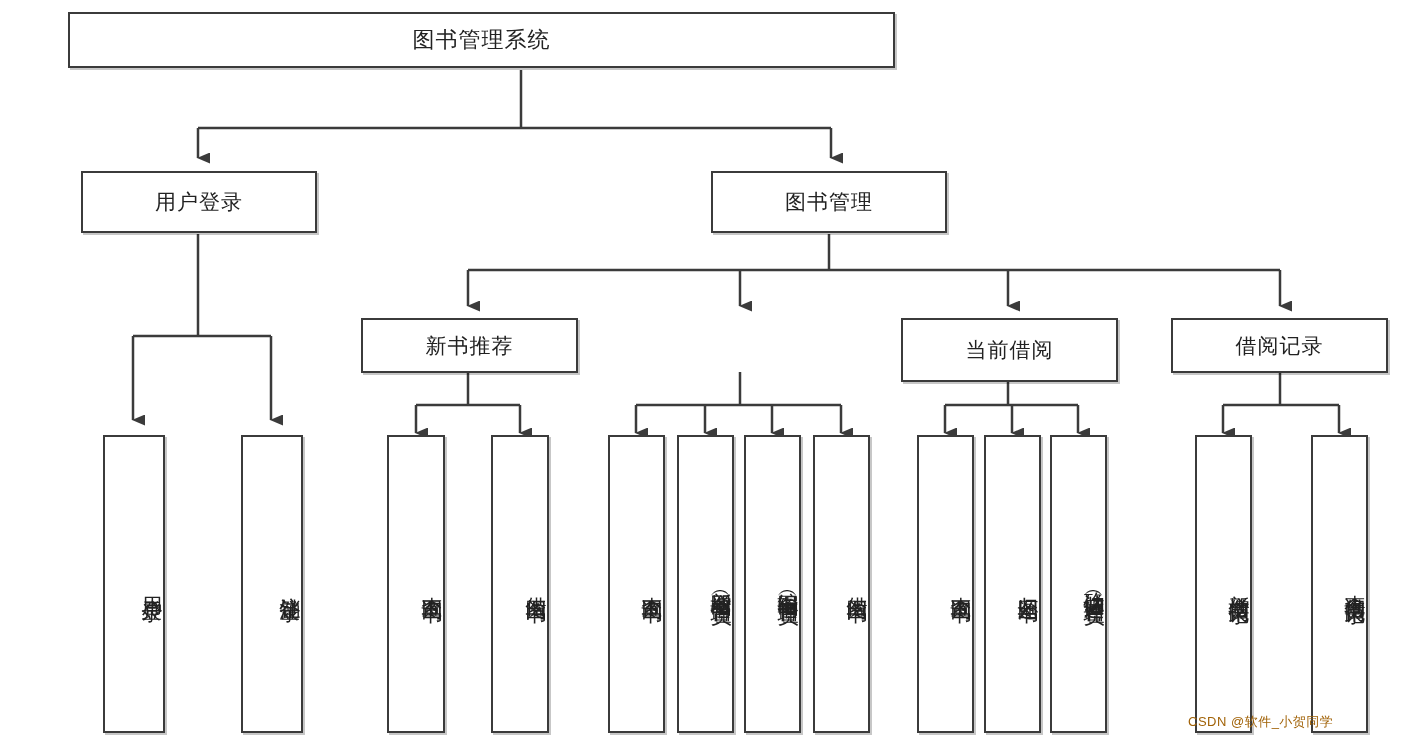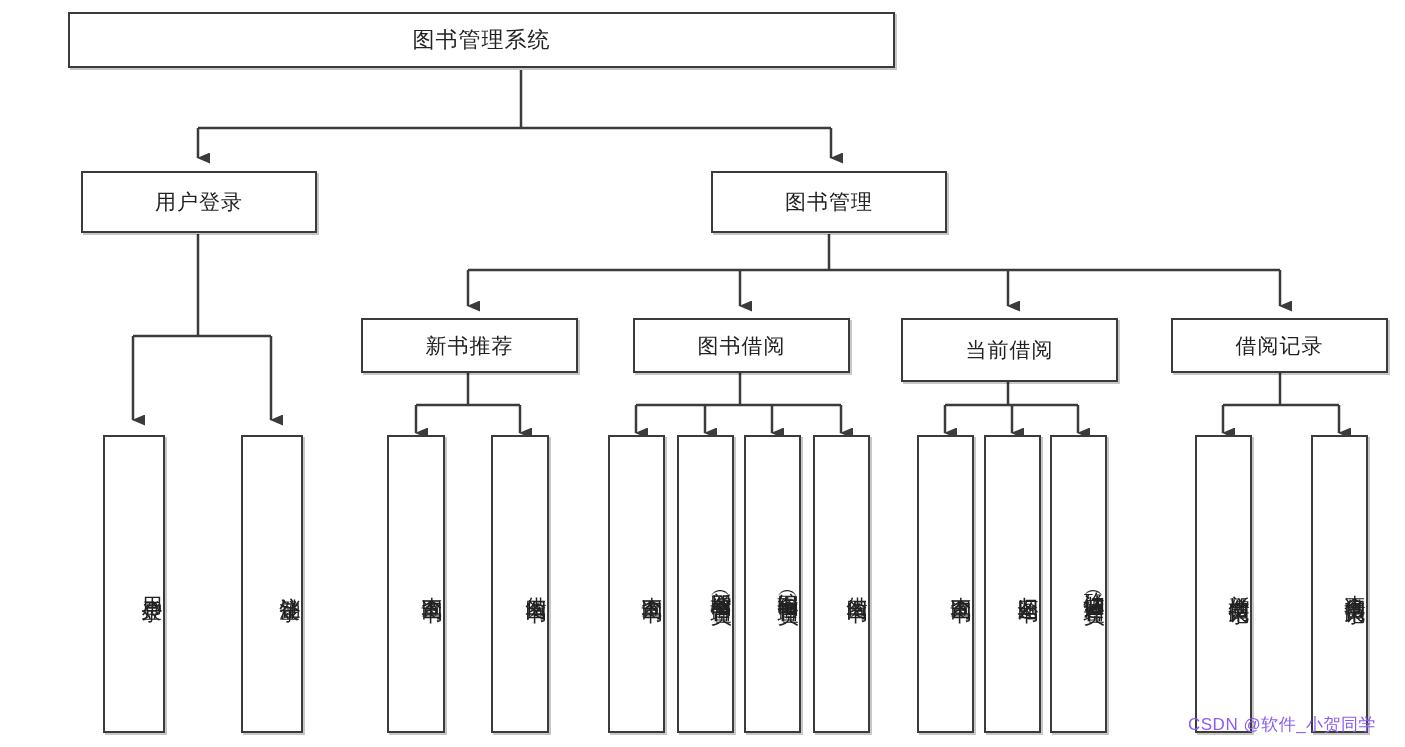--- a/index.html
+++ b/index.html
@@ -55,22 +55,22 @@
     align-items: flex-start;
     justify-content: center;
   }
   .node.v.tall {
     align-items: flex-start;
   }
   .watermark {
     position: absolute;
     left: 1188px;
     top: 713px;
-    font-size: 17px;
-    color: #8b5cf6;
+    font-size: 13px;
+    color: #a16207;
     white-space: nowrap;
     z-index: 3;
     letter-spacing: 0.5px;
   }
 </style>
 </head>
 <body>
 
 <div id="canvas">
 
@@ -126,21 +126,20 @@
       <path d="M1339,405 L1339,433" marker-end="url(#arrow)"></path>
     </g>
   </svg>
 
   <div class="node h title" style="left:20px; top:12px; width:827px; height:56px;margin-left:48px;">图书管理系统</div>
 
   <div class="node h" style="left:81px; top:171px; width:236px; height:62px;">用户登录</div>
   <div class="node h" style="left:361px; top:318px; width:217px; height:55px;">新书推荐</div>
 
   <div class="node h" style="left:711px; top:171px; width:236px; height:62px;">图书管理</div>
-  <div class="node h" style="left:633px; top:318px; width:217px; height:55px;">图书借阅</div>
   <div class="node h" style="left:901px; top:318px; width:217px; height:64px;">当前借阅</div>
   <div class="node h" style="left:1171px; top:318px; width:217px; height:55px;">借阅记录</div>
 
   <div class="node v" style="left:103px; top:435px; width:62px; height:298px;">用户登录</div>
   <div class="node v" style="left:241px; top:435px; width:62px; height:298px;">注销登录</div>
 
   <div class="node v" style="left:387px; top:435px; width:58px; height:298px;">查询图书</div>
   <div class="node v" style="left:491px; top:435px; width:58px; height:298px;">借阅图书</div>
 
   <div class="node v" style="left:608px; top:435px; width:57px; height:298px;">查询图书</div>

